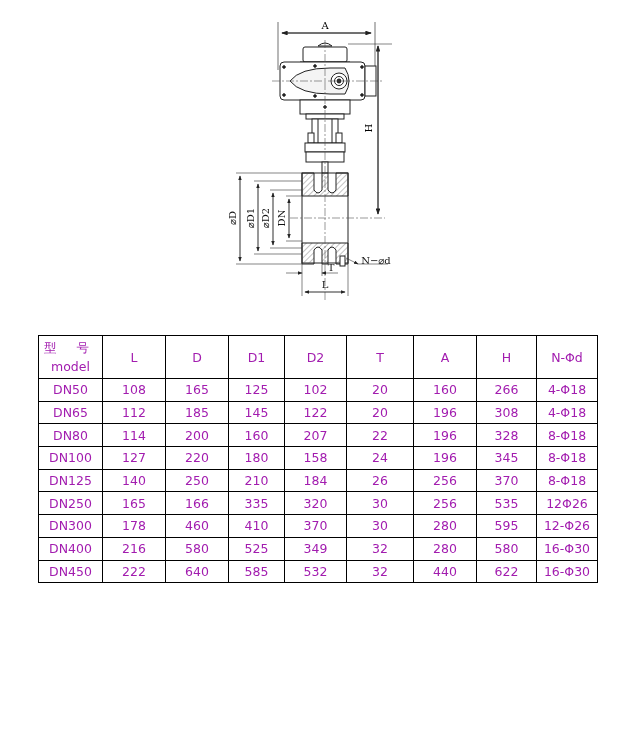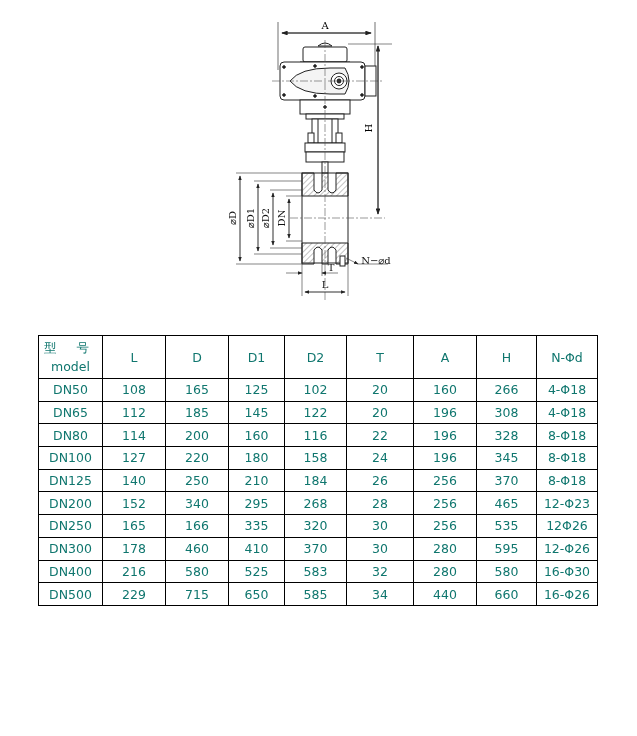--- a/index.html
+++ b/index.html
@@ -1,18 +1,18 @@
 <!DOCTYPE html>
 <html><head>
 <meta charset="utf-8">
 <style>
   html,body{margin:0;padding:0;background:#ffffff;}
   body{width:637px;height:736px;position:relative;overflow:hidden;font-family:"DejaVu Sans","Liberation Sans",sans-serif;}
   #drawing{position:absolute;left:0;top:0;width:637px;height:320px;}
-  #spec-table{position:absolute;left:38px;top:335px;border-collapse:collapse;table-layout:fixed;font-size:12.5px;color:#0f766e;}
+  #spec-table{position:absolute;left:38px;top:335px;border-collapse:collapse;table-layout:fixed;font-size:12.5px;color:#a21caf;}
   #spec-table td,#spec-table th{border:1.3px solid #000;text-align:center;padding:0;font-weight:normal;}
   #spec-table thead th{height:42px;font-size:12.5px;line-height:19px;}
   #spec-table tbody td{height:21.7px;}
   .cn{letter-spacing:8px;}
 </style>
 </head>
 <body>
 
 <svg id="drawing" viewBox="0 0 637 320" xmlns="http://www.w3.org/2000/svg" font-family="DejaVu Serif, serif">
   <defs>
@@ -176,21 +176,21 @@
         <td>20</td>
         <td>196</td>
         <td>308</td>
         <td>4-Φ18</td>
       </tr>
       <tr>
         <td>DN80</td>
         <td>114</td>
         <td>200</td>
         <td>160</td>
-        <td>116</td>
+        <td>207</td>
         <td>22</td>
         <td>196</td>
         <td>328</td>
         <td>8-Φ18</td>
       </tr>
       <tr>
         <td>DN100</td>
         <td>127</td>
         <td>220</td>
         <td>180</td>
@@ -205,31 +205,20 @@
         <td>140</td>
         <td>250</td>
         <td>210</td>
         <td>184</td>
         <td>26</td>
         <td>256</td>
         <td>370</td>
         <td>8-Φ18</td>
       </tr>
       <tr>
-        <td>DN200</td>
-        <td>152</td>
-        <td>340</td>
-        <td>295</td>
-        <td>268</td>
-        <td>28</td>
-        <td>256</td>
-        <td>465</td>
-        <td>12-Φ23</td>
-      </tr>
-      <tr>
         <td>DN250</td>
         <td>165</td>
         <td>166</td>
         <td>335</td>
         <td>320</td>
         <td>30</td>
         <td>256</td>
         <td>535</td>
         <td>12Φ26</td>
       </tr>
@@ -242,31 +231,31 @@
         <td>30</td>
         <td>280</td>
         <td>595</td>
         <td>12-Φ26</td>
       </tr>
       <tr>
         <td>DN400</td>
         <td>216</td>
         <td>580</td>
         <td>525</td>
-        <td>583</td>
+        <td>349</td>
         <td>32</td>
         <td>280</td>
         <td>580</td>
         <td>16-Φ30</td>
       </tr>
       <tr>
-        <td>DN500</td>
-        <td>229</td>
-        <td>715</td>
-        <td>650</td>
+        <td>DN450</td>
+        <td>222</td>
+        <td>640</td>
         <td>585</td>
-        <td>34</td>
+        <td>532</td>
+        <td>32</td>
         <td>440</td>
-        <td>660</td>
-        <td>16-Φ26</td>
+        <td>622</td>
+        <td>16-Φ30</td>
       </tr>
     </tbody>
 </table>
 
 </body></html>

